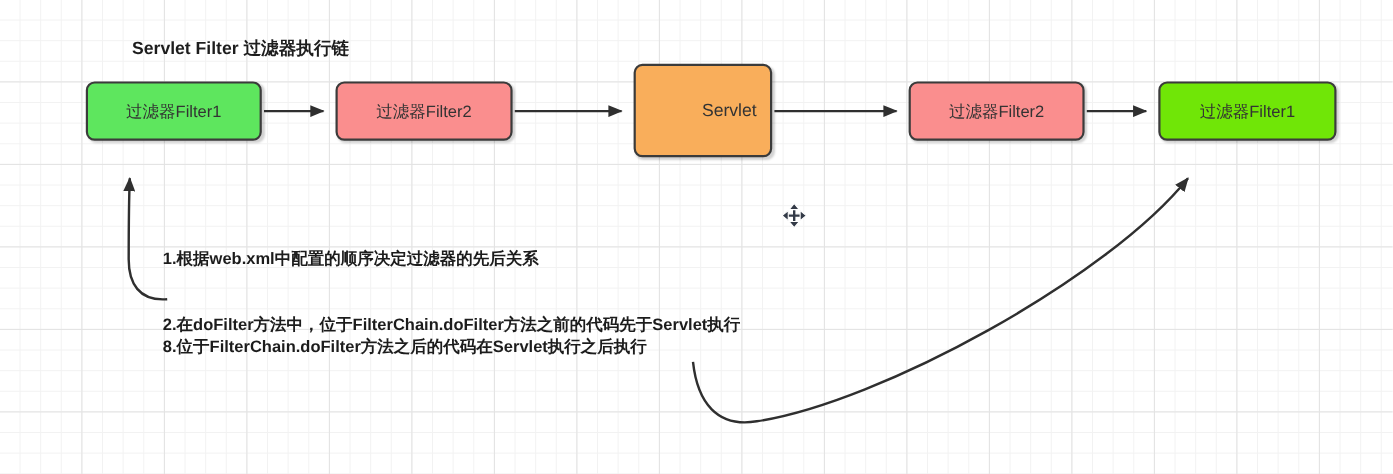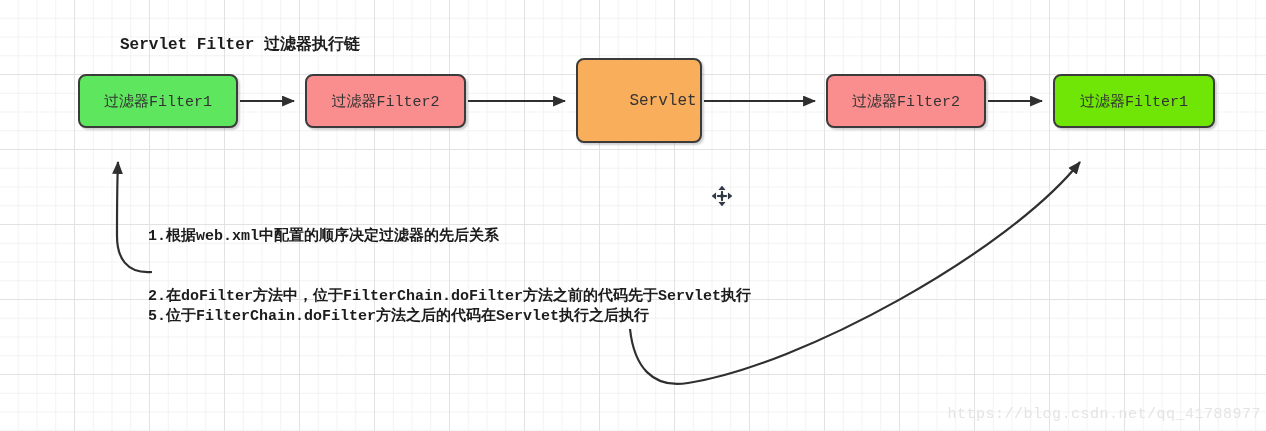--- a/index.html
+++ b/index.html
@@ -7,21 +7,20 @@
   .canvas{
     position:relative;width:1266px;height:431px;overflow:hidden;
     background-color:#ffffff;
     background-image:
       linear-gradient(#e2e2e2 1px, transparent 1px),
       linear-gradient(90deg,#e2e2e2 1px, transparent 1px),
       linear-gradient(#f2f2f2 1px, transparent 1px),
       linear-gradient(90deg,#f2f2f2 1px, transparent 1px);
     background-size:75px 75px,75px 75px,18.75px 18.75px,18.75px 18.75px;
     background-position:-1px -1px;
-    font-family:Liberation Mono, monospace;
   }
   .title{
     position:absolute;left:120px;top:34px;
     font-size:16px;font-weight:bold;color:#1d1d1d;white-space:nowrap;
   }
   .node{
     position:absolute;display:flex;align-items:center;justify-content:center;
     border:2px solid #3b3b3b;border-radius:8px;box-sizing:border-box;
     box-shadow:2px 2px 2px rgba(0,0,0,0.18);
     font-size:15px;color:#333;white-space:nowrap;cursor:move;text-align:right;
@@ -89,17 +88,16 @@
       <path d="M-1.6,-6 L1.6,-6 L1.6,-1.6 L6,-1.6 L6,1.6 L1.6,1.6 L1.6,6 L-1.6,6 L-1.6,1.6 L-6,1.6 L-6,-1.6 L-1.6,-1.6 Z"></path>
       <path d="M0,-11 L-4.6,-5.4 L4.6,-5.4 Z"></path>
       <path d="M0,11 L-4.6,5.4 L4.6,5.4 Z"></path>
       <path d="M-11,0 L-5.4,-4.6 L-5.4,4.6 Z"></path>
       <path d="M11,0 L5.4,-4.6 L5.4,4.6 Z"></path>
     </g>
   </svg>
 
   <div class="note note1">1.根据web.xml中配置的顺序决定过滤器的先后关系</div>
   <div class="note note2">2.在doFilter方法中，位于FilterChain.doFilter方法之前的代码先于Servlet执行</div>
-  <div class="note note3">5.位于FilterChain.doFilter方法之后的代码在Servlet执行之后执行</div>
+  <div class="note note3">8.位于FilterChain.doFilter方法之后的代码在Servlet执行之后执行</div>
 
-  <div class="watermark">https://blog.csdn.net/qq_41788977</div>
 
 </div>
 
 </body></html>

